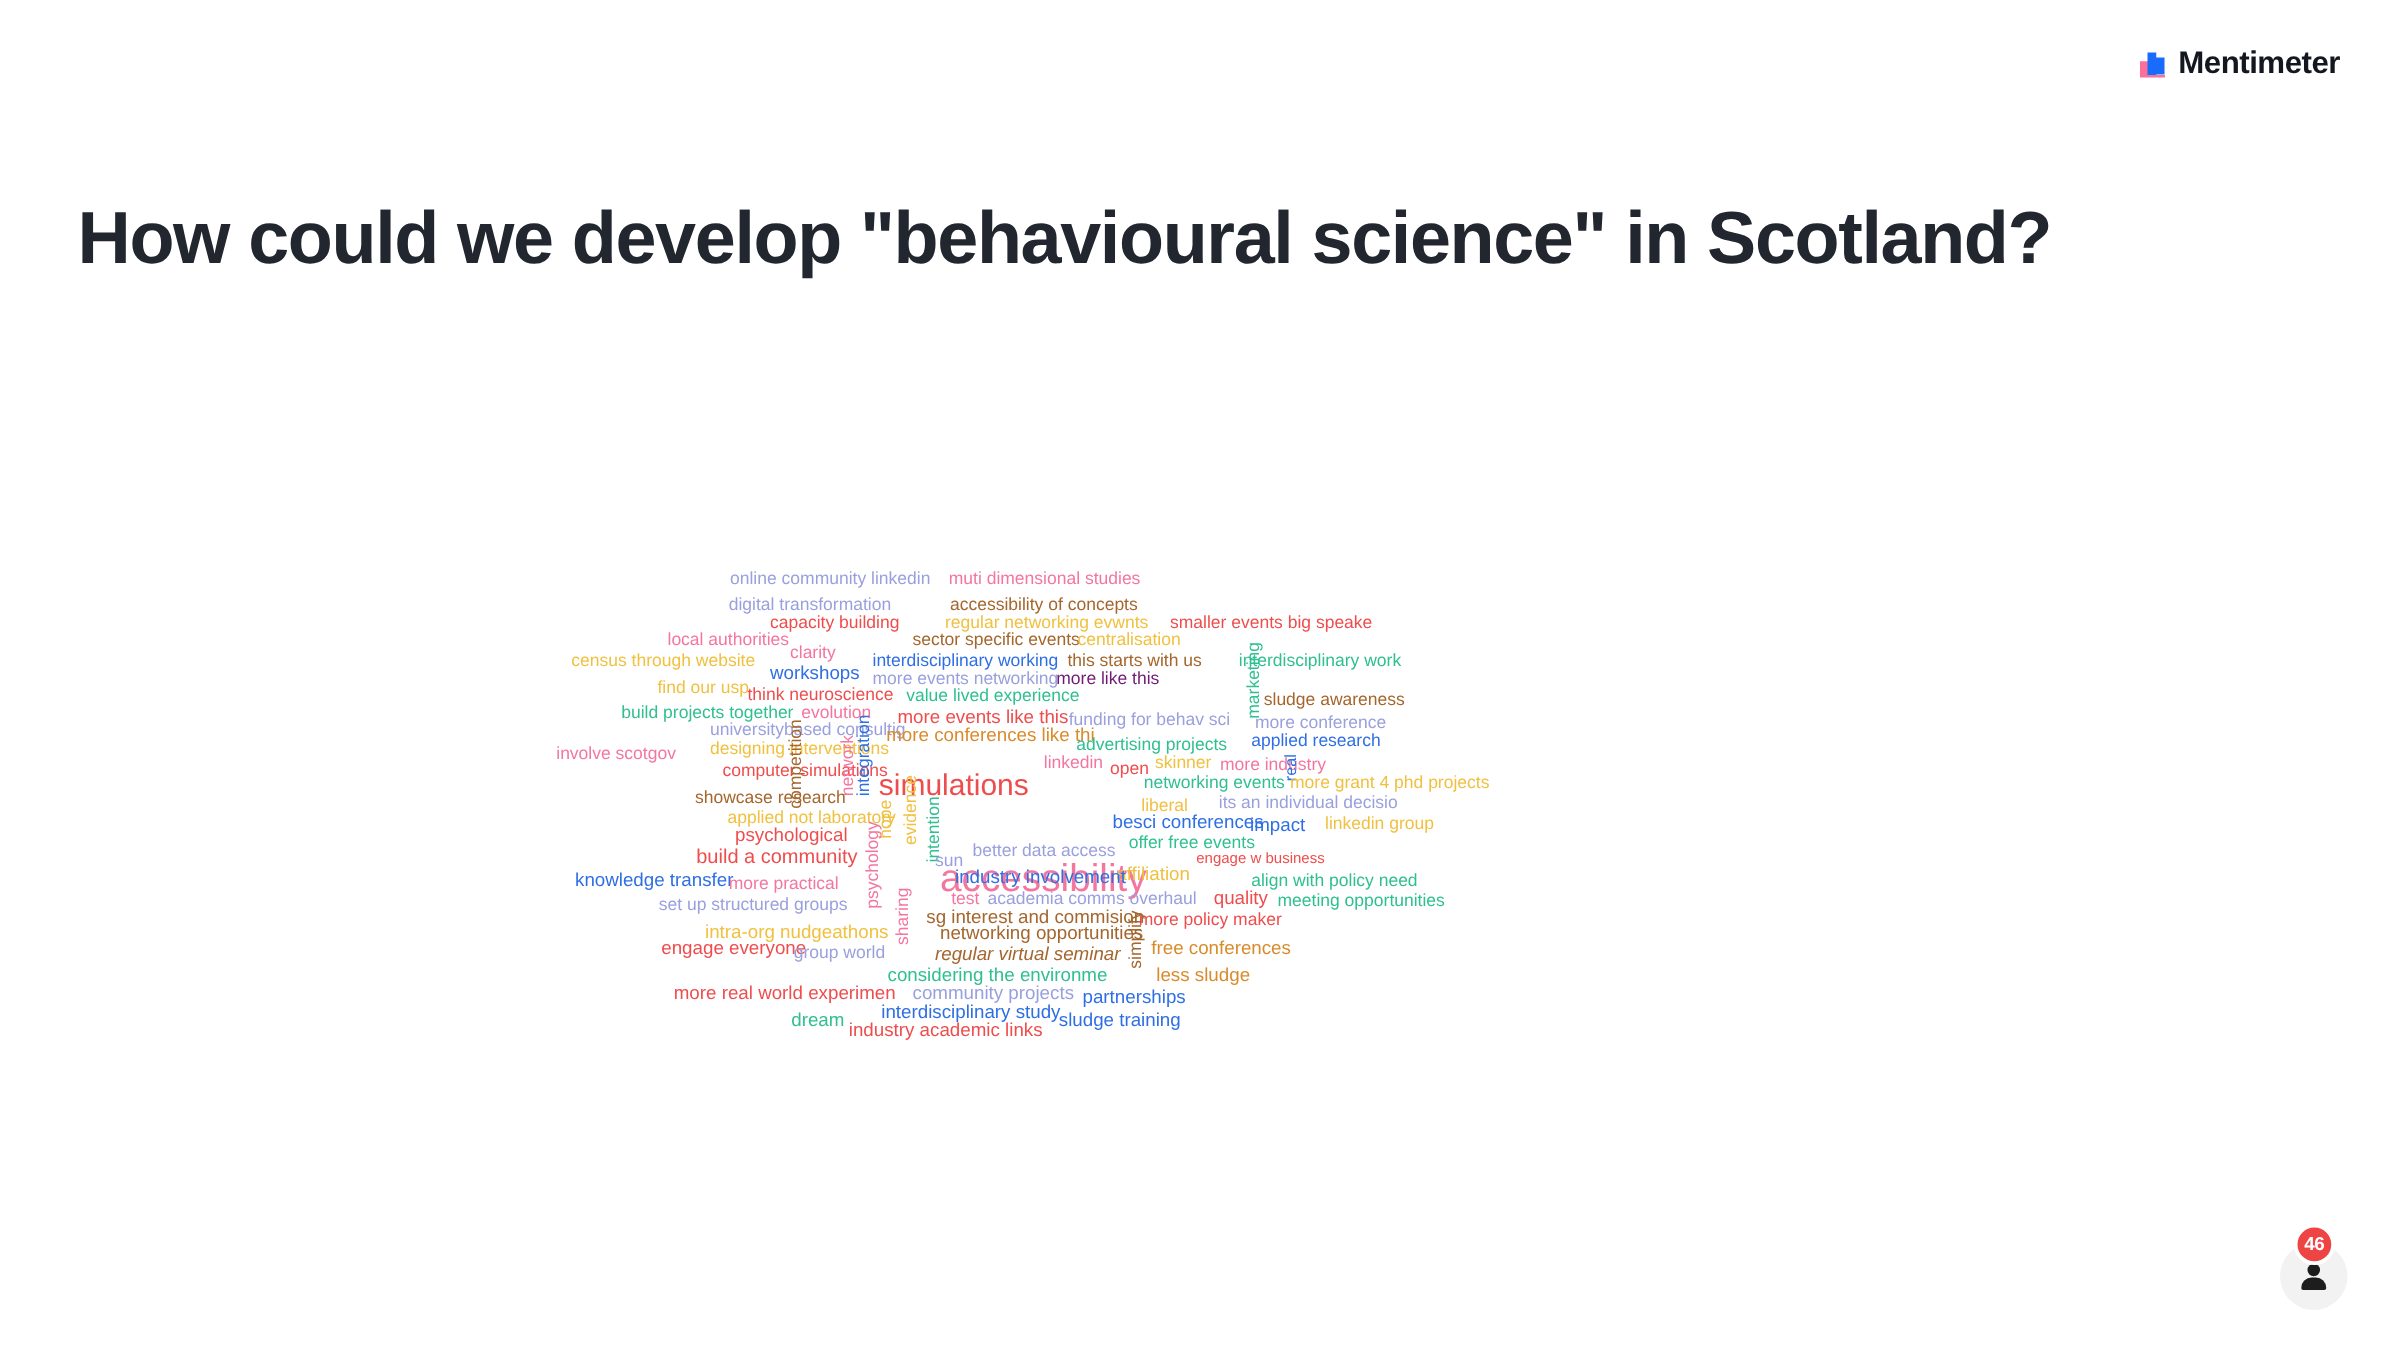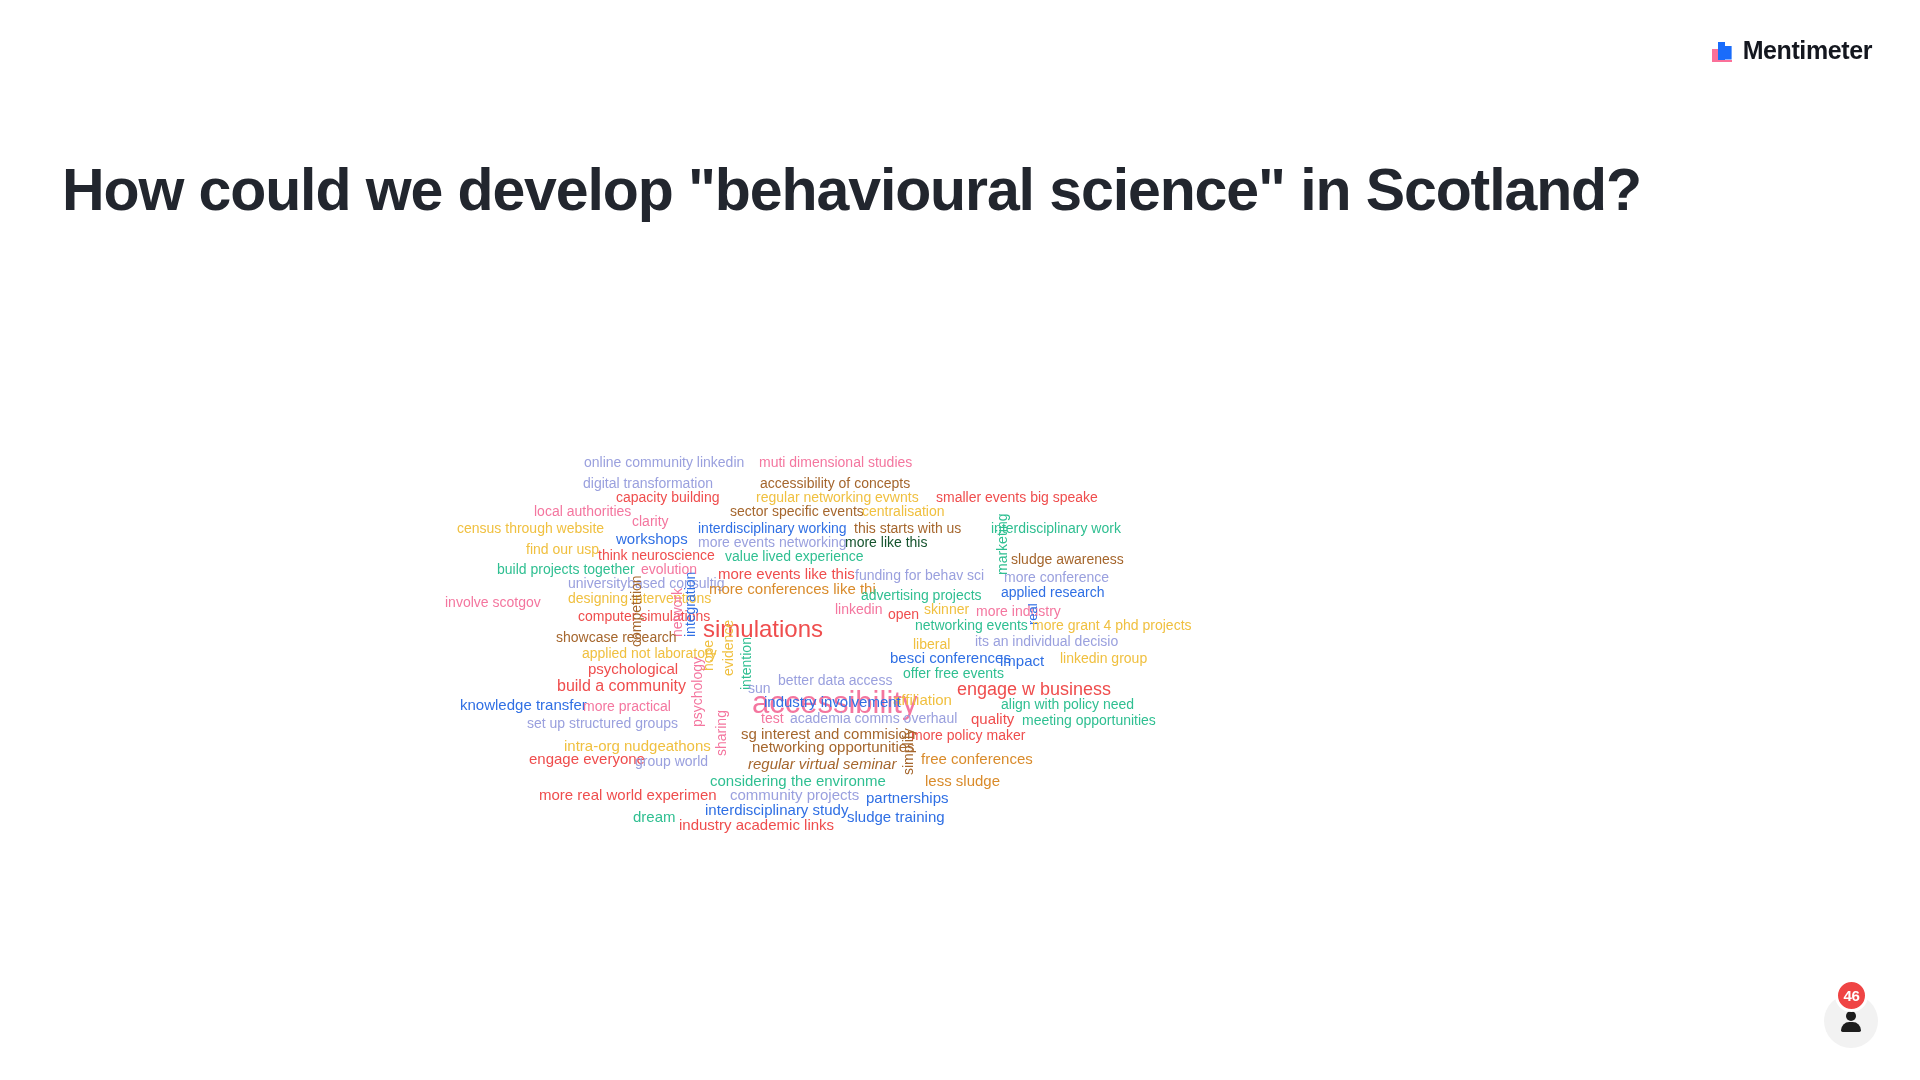--- a/index.html
+++ b/index.html
@@ -198,21 +198,21 @@
     <span class="word" style="left: 534px; top: 504px; font-size: 14px; color: rgb(244, 118, 159);">local authorities</span>
     <span class="word" style="left: 730px; top: 504px; font-size: 14px; color: rgb(165, 102, 45);">sector specific events</span>
     <span class="word" style="left: 862px; top: 504px; font-size: 14px; color: rgb(240, 192, 64);">centralisation</span>
     <span class="word" style="left: 632px; top: 514px; font-size: 14px; color: rgb(244, 118, 159);">clarity</span>
     <span class="word" style="left: 457px; top: 521px; font-size: 14px; color: rgb(240, 192, 64);">census through website</span>
     <span class="word" style="left: 698px; top: 521px; font-size: 14px; color: rgb(47, 111, 228);">interdisciplinary working</span>
     <span class="word" style="left: 971px; top: 521px; font-size: 14px; color: rgb(47, 191, 145); padding-left: 20px;">interdisciplinary work</span>
     <span class="word" style="left: 616px; top: 531px; font-size: 15px; color: rgb(47, 111, 228);">workshops</span>
     <span class="word" style="left: 854px; top: 521px; font-size: 14px; color: rgb(165, 102, 45);">this starts with us</span>
     <span class="word" style="left: 698px; top: 535px; font-size: 14px; color: rgb(154, 160, 222);">more events networking</span>
-    <span class="word" style="left: 845px; top: 535px; font-size: 14px; color: #14532d;">more like this</span>
+    <span class="word" style="left: 845px; top: 535px; font-size: 14px; color: #701a75;">more like this</span>
     <span class="word" style="left: 526px; top: 542px; font-size: 14px; color: rgb(240, 192, 64);">find our usp</span>
     <span class="word" style="left: 598px; top: 548px; font-size: 14px; color: rgb(239, 77, 77);">think neuroscience</span>
     <span class="word" style="left: 725px; top: 549px; font-size: 14px; color: rgb(47, 191, 145);">value lived experience</span>
     <span class="word vert" style="left: 995px; top: 575px; font-size: 14px; color: rgb(47, 191, 145); transform: rotate(-90deg);">marketing</span>
     <span class="word" style="left: 1011px; top: 552px; font-size: 14px; color: rgb(165, 102, 45);">sludge awareness</span>
     <span class="word" style="left: 497px; top: 562px; font-size: 14px; color: rgb(47, 191, 145);">build projects together</span>
     <span class="word" style="left: 641px; top: 562px; font-size: 14px; color: rgb(244, 118, 159);">evolution</span>
     <span class="word" style="left: 718px; top: 566px; font-size: 15px; color: rgb(239, 77, 77);">more events like this</span>
     <span class="word" style="left: 855px; top: 568px; font-size: 14px; color: rgb(154, 160, 222);">funding for behav sci</span>
     <span class="word" style="left: 1004px; top: 570px; font-size: 14px; color: rgb(154, 160, 222);">more conference</span>
@@ -241,21 +241,21 @@
     <span class="word" style="left: 1060px; top: 651px; font-size: 14px; color: rgb(240, 192, 64);">linkedin group</span>
     <span class="word" style="left: 913px; top: 637px; font-size: 14px; color: rgb(240, 192, 64);">liberal</span>
     <span class="word" style="left: 588px; top: 661px; font-size: 15px; color: rgb(239, 77, 77);">psychological</span>
     <span class="word" style="left: 903px; top: 666px; font-size: 14px; color: rgb(47, 191, 145);">offer free events</span>
     <span class="word vert" style="left: 721px; top: 676px; font-size: 14px; color: rgb(240, 192, 64); transform: rotate(-90deg);">evidence</span>
     <span class="word vert" style="left: 701px; top: 671px; font-size: 14px; color: rgb(240, 192, 64); transform: rotate(-90deg);">hope</span>
     <span class="word vert" style="left: 739px; top: 690px; font-size: 14px; color: rgb(47, 191, 145); transform: rotate(-90deg);">intention</span>
     <span class="word" style="left: 557px; top: 678px; font-size: 16px; color: rgb(239, 77, 77);">build a community</span>
     <span class="word" style="left: 748px; top: 681px; font-size: 14px; color: rgb(154, 160, 222);">sun</span>
     <span class="word" style="left: 778px; top: 673px; font-size: 14px; color: rgb(154, 160, 222);">better data access</span>
-    <span class="word" style="left: 957px; top: 680px; font-size: 18px; color: rgb(239, 77, 77);">engage w business</span>
+    <span class="word" style="left: 957px; top: 680px; font-size: 12px; color: rgb(239, 77, 77);">engage w business</span>
     <span class="word" style="left: 460px; top: 697px; font-size: 15px; color: rgb(47, 111, 228);">knowledge transfer</span>
     <span class="word" style="left: 583px; top: 699px; font-size: 14px; color: rgb(244, 118, 159);">more practical</span>
     <span class="word" style="left: 893px; top: 692px; font-size: 15px; color: rgb(240, 192, 64);">affiliation</span>
     <span class="word" style="left: 764px; top: 694px; font-size: 15px; color: rgb(47, 111, 228);">industry involvement</span>
     <span class="word" style="left: 1001px; top: 697px; font-size: 14px; color: rgb(47, 191, 145);">align with policy need</span>
     <span class="word vert" style="left: 690px; top: 727px; font-size: 14px; color: rgb(244, 118, 159); transform: rotate(-90deg);">psychology</span>
     <span class="word" style="left: 527px; top: 716px; font-size: 14px; color: rgb(154, 160, 222);">set up structured groups</span>
     <span class="word" style="left: 761px; top: 711px; font-size: 14px; color: rgb(244, 118, 159);">test</span>
     <span class="word" style="left: 790px; top: 711px; font-size: 14px; color: rgb(154, 160, 222);">academia comms overhaul</span>
     <span class="word" style="left: 971px; top: 711px; font-size: 15px; color: rgb(239, 77, 77);">quality</span>

